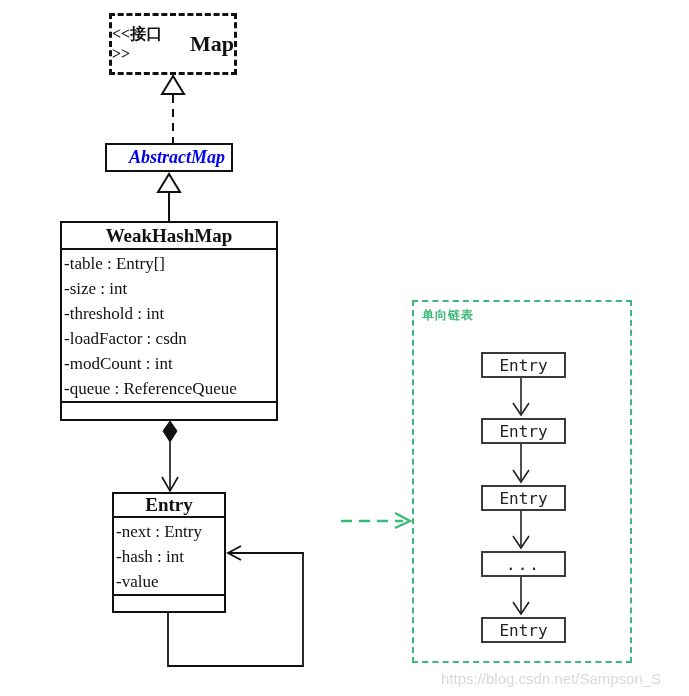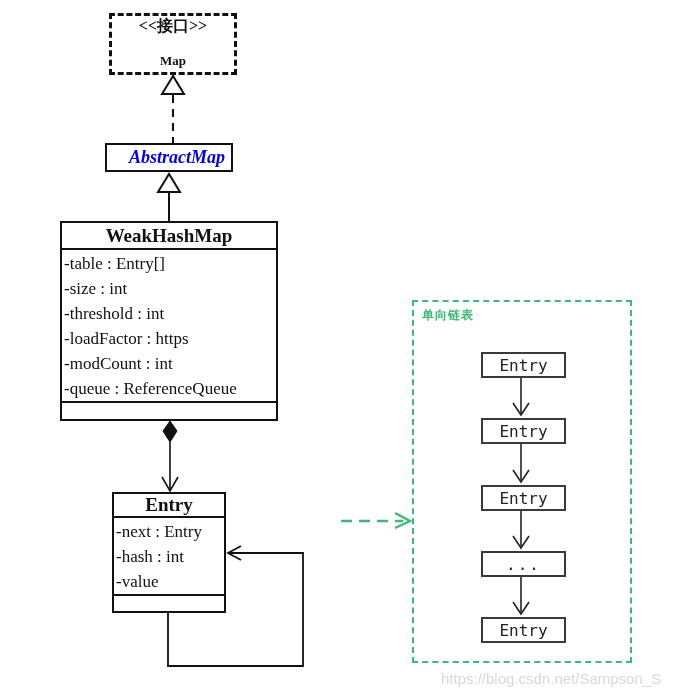--- a/index.html
+++ b/index.html
@@ -11,25 +11,25 @@
     font-family:"Liberation Serif","DejaVu Serif",serif;
     color:#111;
   }
   #connectors{position:absolute;left:0;top:0;width:689px;height:696px;z-index:0;}
   .box{position:absolute;background:#fff;box-sizing:border-box;z-index:1;}
 
   
   .map-box{
     left:109px;top:13px;width:128px;height:62px;
     border:3px dashed #111;
-    display:flex;flex-direction:column;align-items:center;justify-content:center;
+    display:flex;flex-direction:row;align-items:center;justify-content:center;
     gap:14px;
   }
   .map-stereotype{font-size:16px;font-weight:600;line-height:20px;}
-  .map-title{font-size:13px;font-weight:bold;line-height:22px;}
+  .map-title{font-size:22px;font-weight:bold;line-height:22px;}
 
   
   .abstractmap-box{
     left:105px;top:143px;width:128px;height:29px;
     border:2px solid #111;
     display:flex;align-items:center;justify-content:center;
   }
   .abstractmap-title{
     font-size:18px;font-weight:bold;font-style:italic;color:#0000ee;margin-left:16px;
   }
@@ -142,21 +142,21 @@
   <div class="box abstractmap-box">
     <span class="abstractmap-title">AbstractMap</span>
   </div>
 
   <div class="box class-box whm-box">
     <div class="class-title">WeakHashMap</div>
     <div class="class-attrs">
       <div class="attr-line">-table : Entry[]</div>
       <div class="attr-line">-size : int</div>
       <div class="attr-line">-threshold : int</div>
-      <div class="attr-line">-loadFactor : https</div>
+      <div class="attr-line">-loadFactor : csdn</div>
       <div class="attr-line">-modCount : int</div>
       <div class="attr-line">-queue : ReferenceQueue</div>
     </div>
     <div class="class-methods-empty"></div>
   </div>
 
   <div class="box class-box entry-box">
     <div class="class-title">Entry</div>
     <div class="class-attrs">
       <div class="attr-line">-next : Entry</div>

